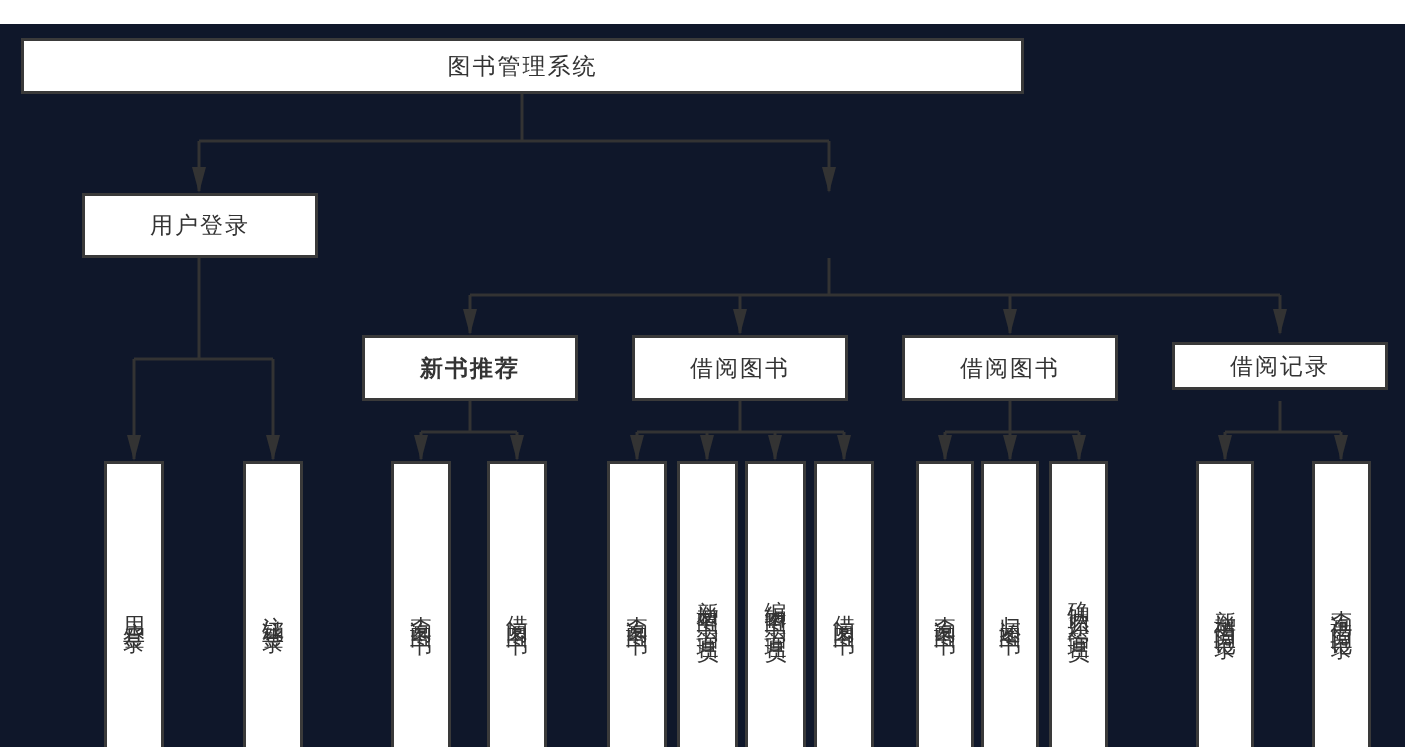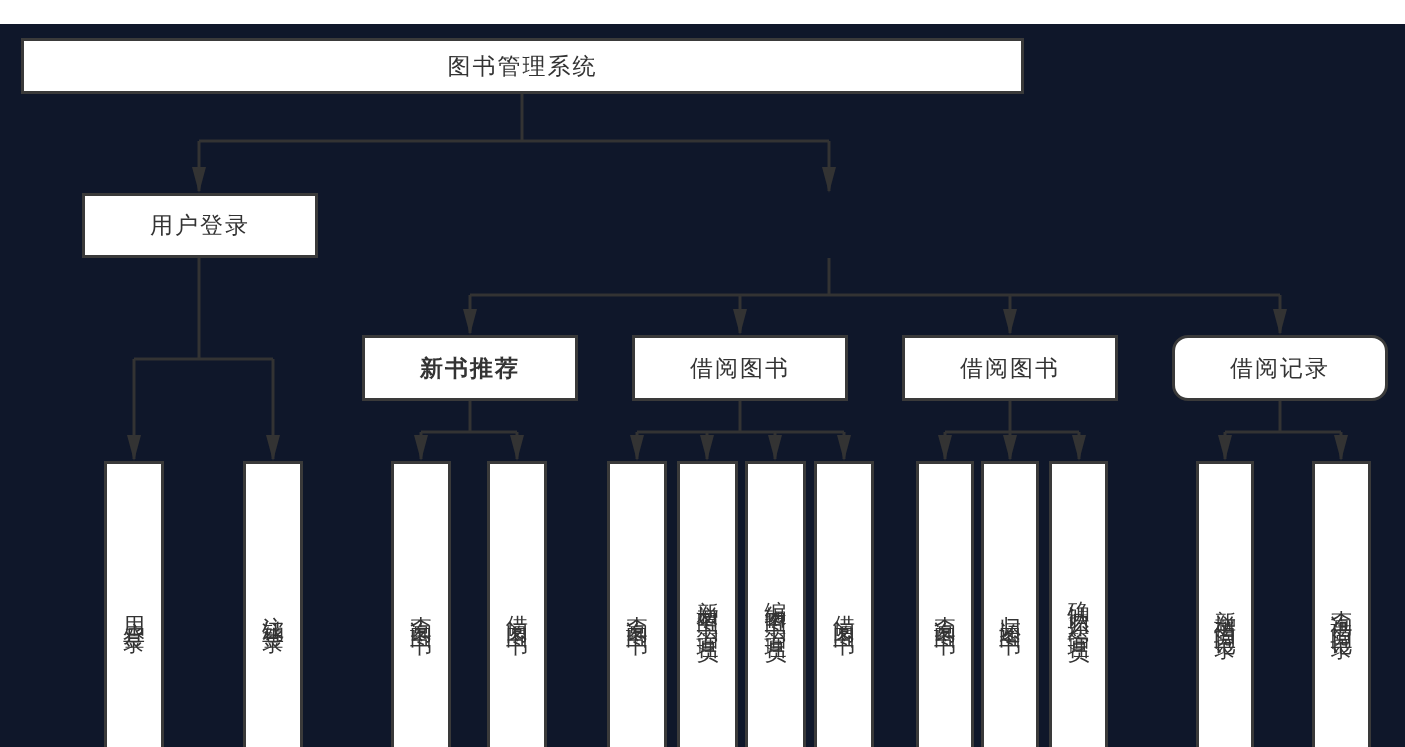--- a/index.html
+++ b/index.html
@@ -145,21 +145,21 @@
     </g>
   </svg>
 
   <div class="node" style="left:21px; top:14px; width:1003px; height:56px;">图书管理系统</div>
 
   <div class="node" style="left:82px; top:169px; width:236px; height:65px;">用户登录</div>
 
   <div class="node" style="left:362px; top:311px; width:216px; height:66px;font-weight:bold;">新书推荐</div>
   <div class="node" style="left:632px; top:311px; width:216px; height:66px;">借阅图书</div>
   <div class="node" style="left:902px; top:311px; width:216px; height:66px;">借阅图书</div>
-  <div class="node" style="left:1172px; top:311px; width:216px; height:66px;border-radius:16px;">借阅记录</div>
+  <div class="node" style="left:1172px; top:318px; width:216px; height:48px;">借阅记录</div>
 
   <div class="leaf" style="left:104px; top:437px; width:60px; height:298px;">用户登录</div>
   <div class="leaf" style="left:243px; top:437px; width:60px; height:298px;">注销登录</div>
 
   <div class="leaf" style="left:391px; top:437px; width:60px; height:298px;">查询图书</div>
   <div class="leaf" style="left:487px; top:437px; width:60px; height:298px;">借阅图书</div>
 
   <div class="leaf" style="left:607px; top:437px; width:60px; height:298px;">查询图书</div>
   <div class="leaf" style="left:677px; top:437px; width:61px; height:298px;">新增图书（管理员）</div>
   <div class="leaf" style="left:745px; top:437px; width:61px; height:298px;">编辑图书（管理员）</div>

